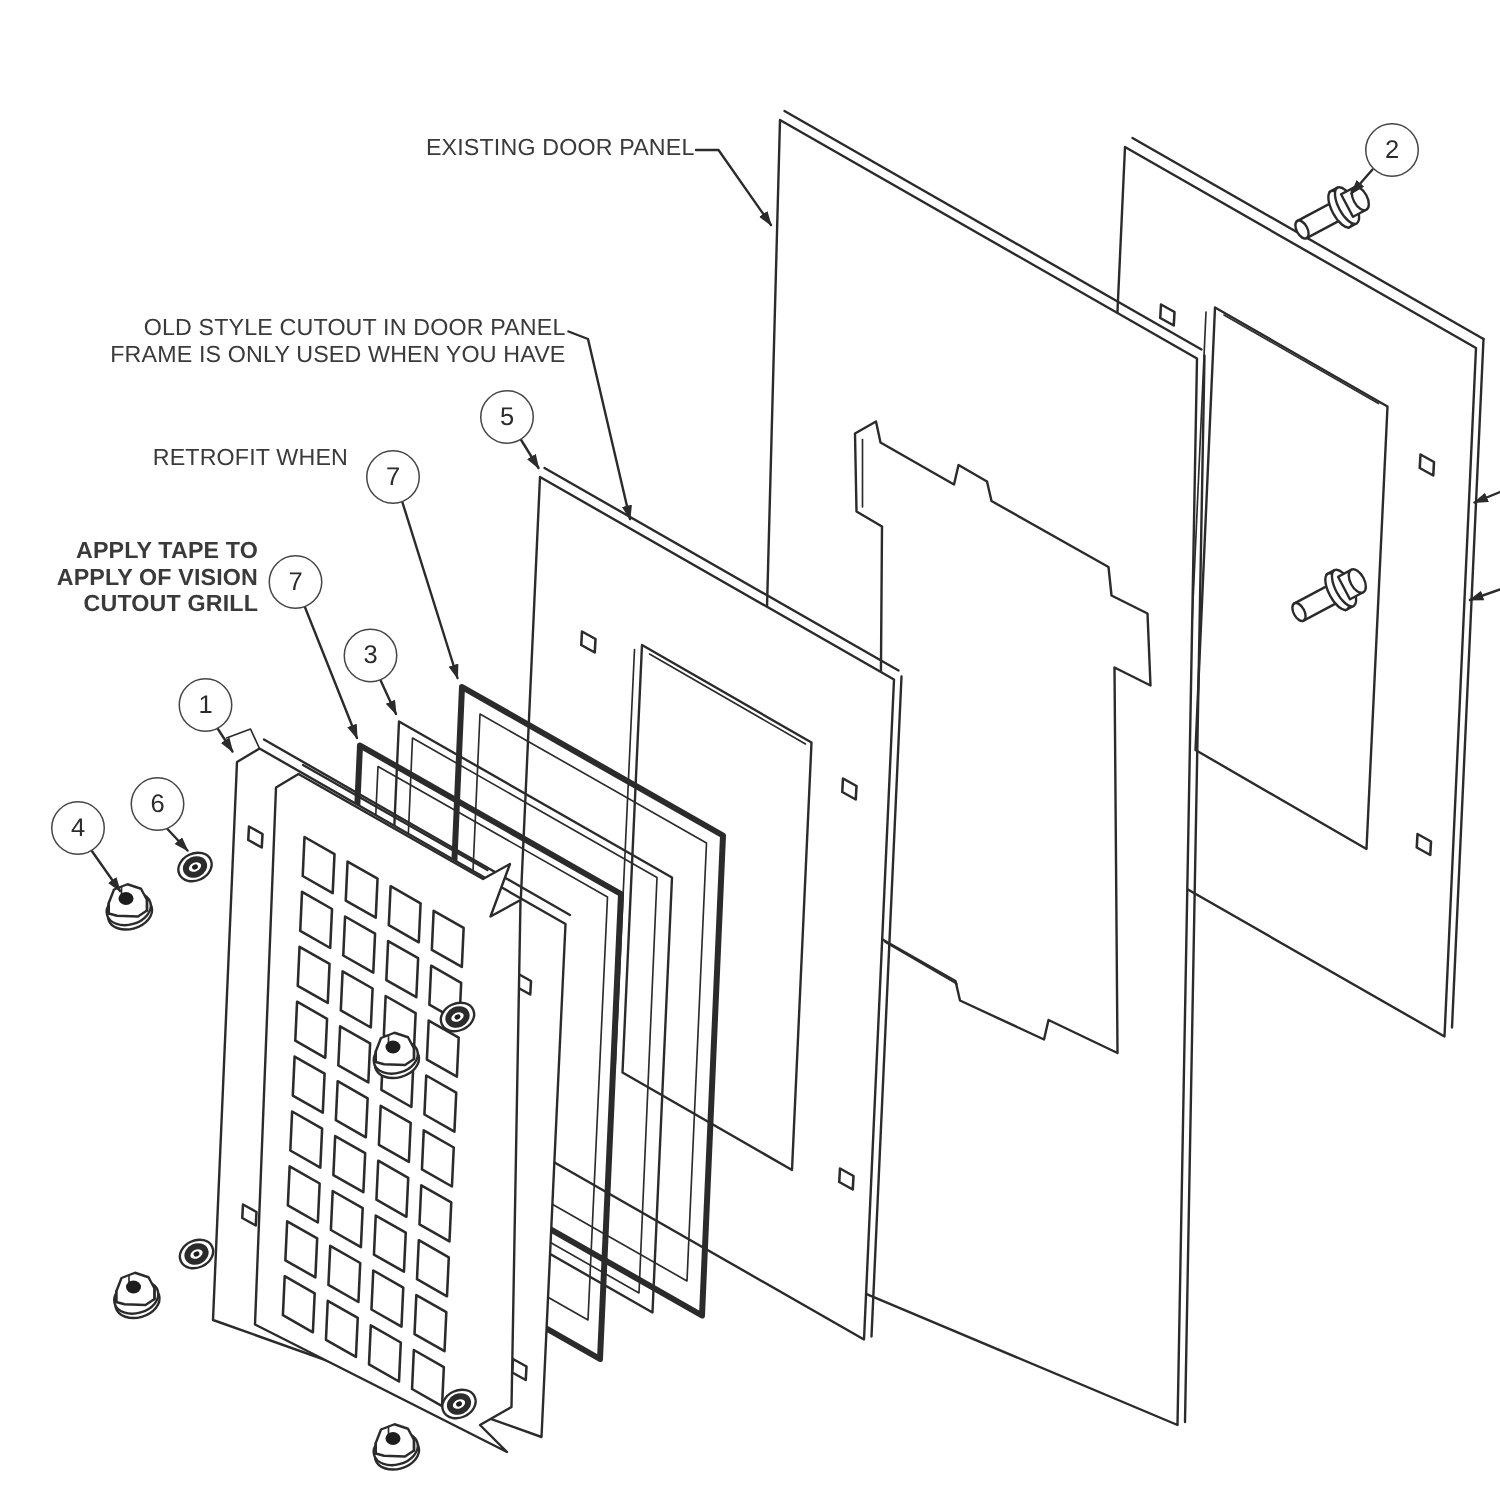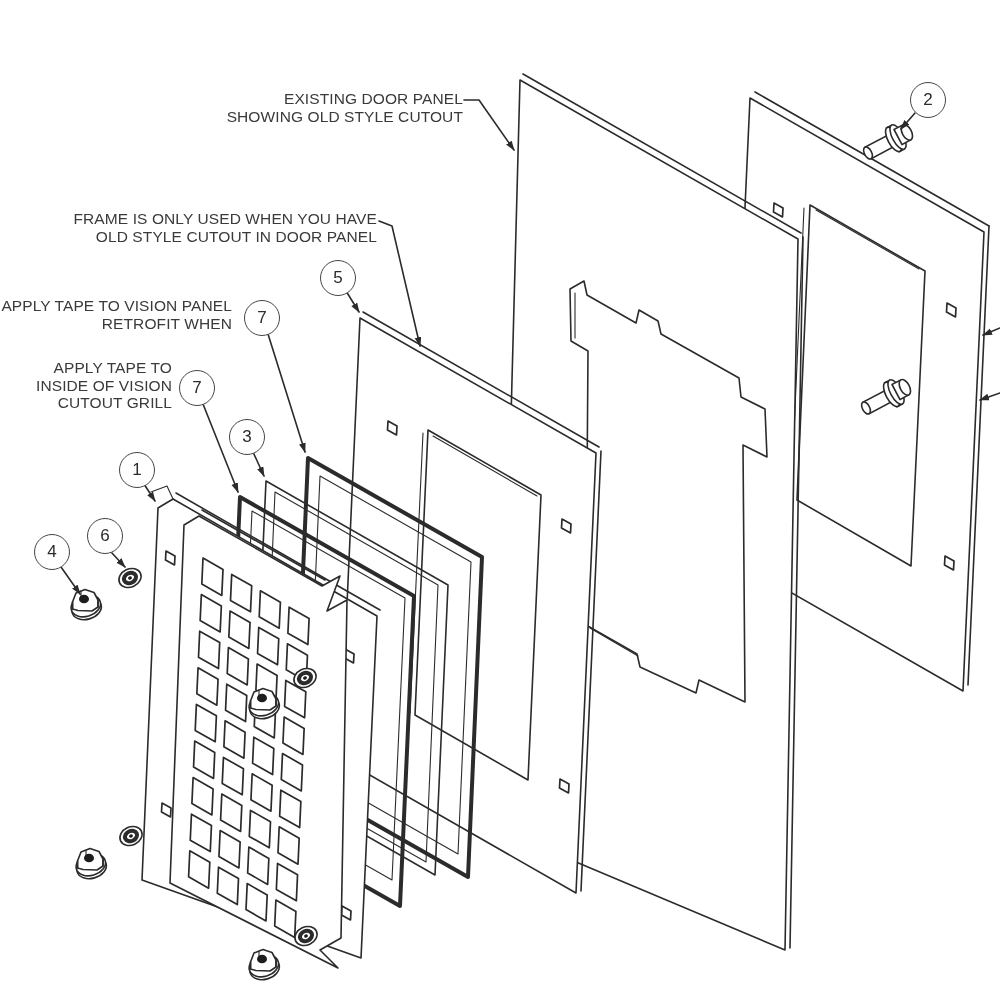--- a/index.html
+++ b/index.html
@@ -234,33 +234,31 @@
     <polyline points="111,552 125,567" marker-end="url(#arr)"></polyline>
     <polyline points="61,567 80,594" marker-end="url(#arr)"></polyline>
     <polyline points="915,113 901,129" marker-end="url(#arr)"></polyline>
     <polyline points="1000,328 983,335" marker-end="url(#arr)"></polyline>
     <polyline points="1000,393 980,400" marker-end="url(#arr)"></polyline>
   </g>
 </svg>
 
   <div class="note" style="right:537px;top:90px;">
     <div>EXISTING DOOR PANEL</div>
-    <div>SHOWING OLD STYLE CUTOUT</div>
   </div>
   <div class="note" style="right:623px;top:210px;">
+    <div>OLD STYLE CUTOUT IN DOOR PANEL</div>
     <div>FRAME IS ONLY USED WHEN YOU HAVE</div>
-    <div>OLD STYLE CUTOUT IN DOOR PANEL</div>
   </div>
   <div class="note" style="right:768px;top:297px;">
-    <div>APPLY TAPE TO VISION PANEL</div>
     <div>RETROFIT WHEN</div>
   </div>
-  <div class="note" style="right:828px;top:359px;">
+  <div class="note" style="right:828px;top:359px;font-weight:bold;">
     <div>APPLY TAPE TO</div>
-    <div>INSIDE OF VISION</div>
+    <div>APPLY OF VISION</div>
     <div>CUTOUT GRILL</div>
   </div>
 
   <div class="balloon" style="left:137px;top:470px;">
       <span>1</span>
     </div>
   <div class="balloon" style="left:928px;top:100px;">
       <span>2</span>
     </div>
   <div class="balloon" style="left:247px;top:437px;">

